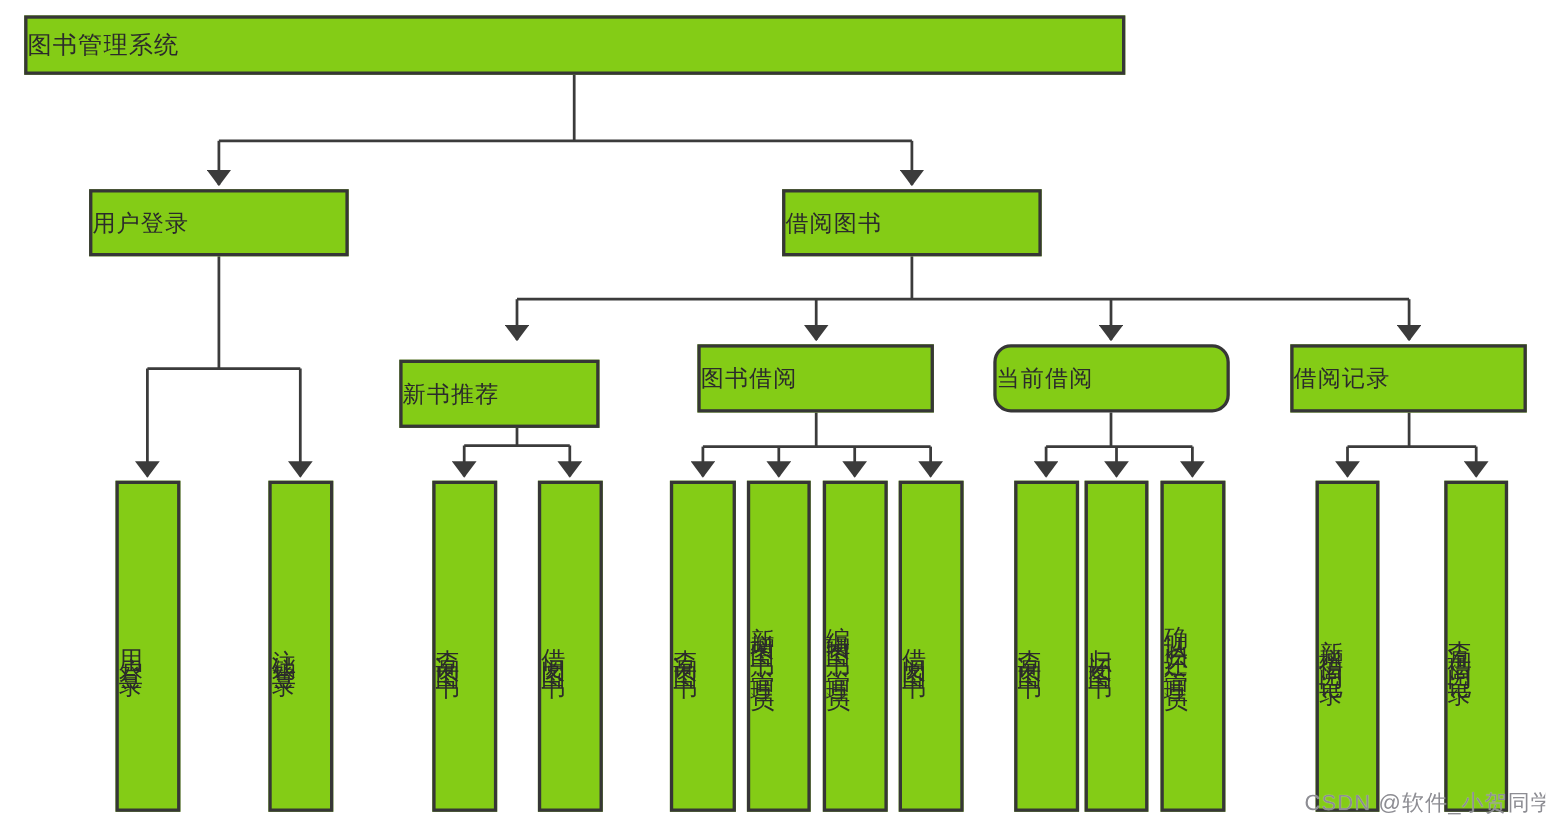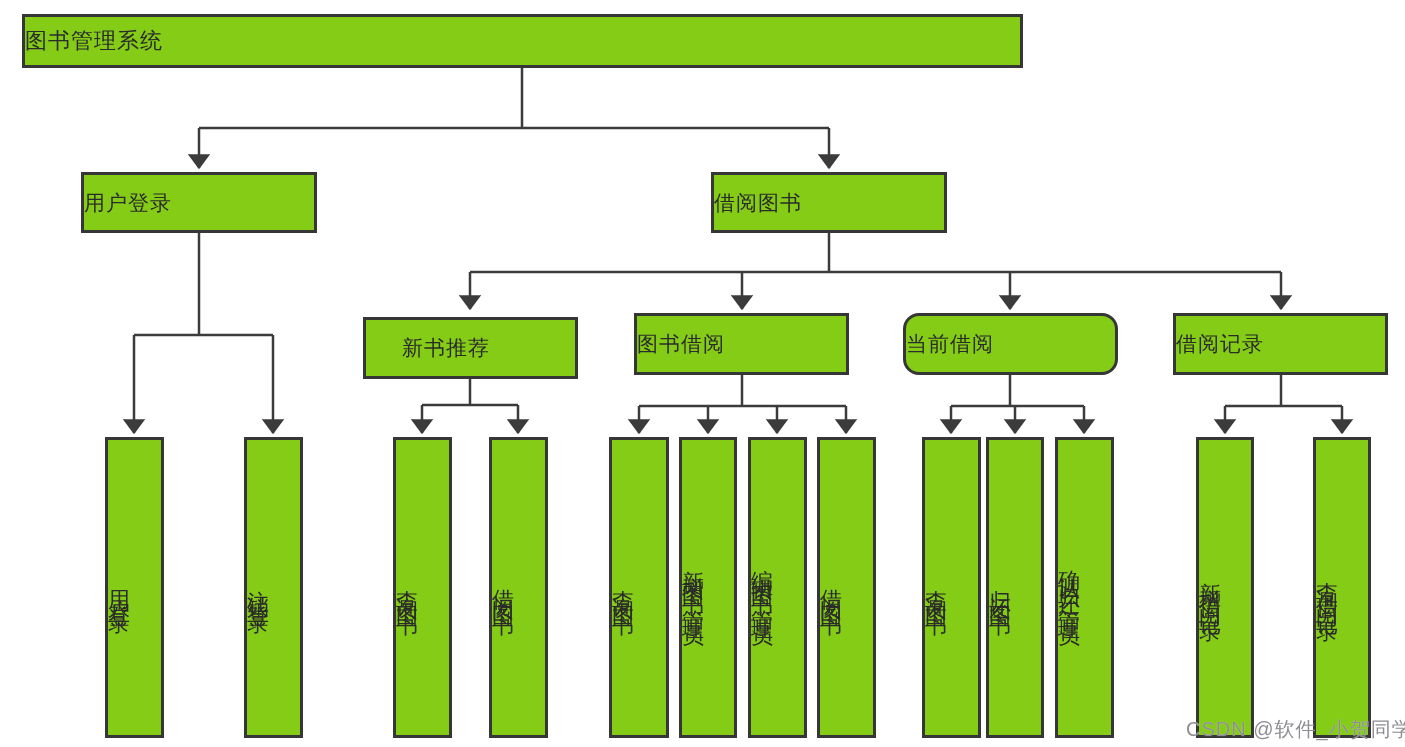--- a/index.html
+++ b/index.html
@@ -21,21 +21,21 @@
   }
   .watermark{
     position:absolute;left:1186px;top:716px;z-index:3;
     font-size:20px;color:#8d8d93;letter-spacing:1px;white-space:nowrap;
     text-shadow:0 0 1px rgba(255,255,255,.6);
   }
   
   .root{left:22px;top:14px;width:1001px;height:54px;}
   .n-user-login-grp{left:81px;top:172px;width:236px;height:61px;}
   .n-book-mgmt{left:711px;top:172px;width:236px;height:61px;}
-  .n-new-book{left:363px;top:317px;width:215px;height:62px;padding-left:36px;}
+  .n-new-book{left:363px;top:327px;width:182px;height:62px;}
   .n-book-borrow{left:634px;top:313px;width:215px;height:62px;}
   .n-current-borrow{left:903px;top:313px;width:215px;height:62px;border-radius:16px;}
   .n-borrow-record{left:1173px;top:313px;width:215px;height:62px;}
   .leaf{top:437px;width:59px;height:301px;}
   .l-user-login{left:105px;}
   .l-logout{left:244px;}
   .l-nb-query{left:393px;}
   .l-nb-borrow{left:489px;}
   .l-bb-query{left:609px;width:60px;}
   .l-bb-add{left:679px;width:58px;}

